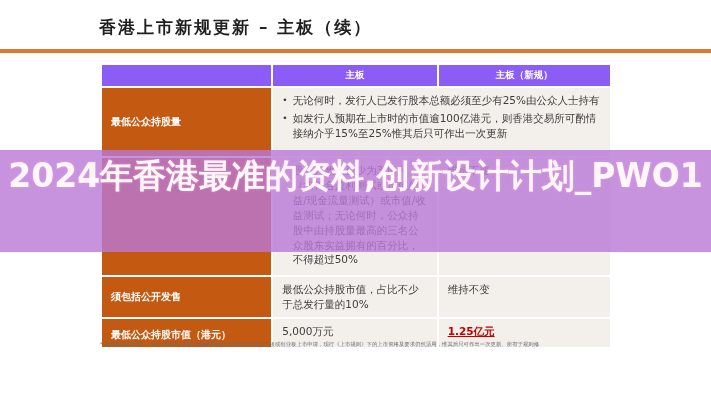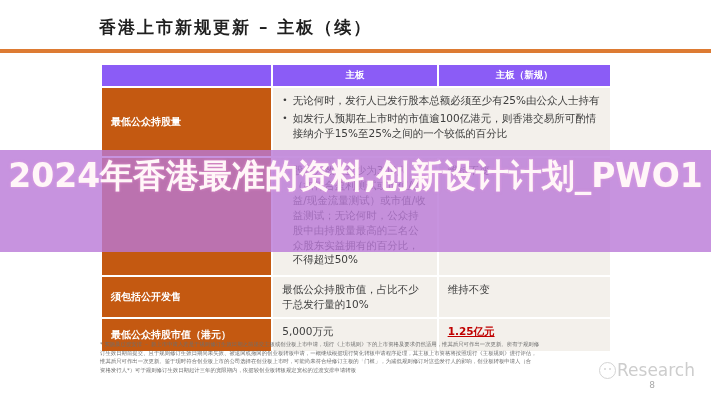--- a/index.html
+++ b/index.html
@@ -1,16 +1,16 @@
 <!DOCTYPE html>
 <html><head>
 <meta charset="utf-8">
 <style>
   html,body{margin:0;padding:0;background:#ffffff;}
-  .stage{position:relative;width:711px;height:400px;background:#ffffff;overflow:hidden;
+  .stage{position:relative;width:711px;height:347px;background:#ffffff;overflow:hidden;
          font-family:"DejaVu Sans","Liberation Sans",sans-serif;}
 
   
   .slide-title{position:absolute;left:99px;top:16px;font-size:17px;font-weight:bold;
                color:#1f1f1f;letter-spacing:2px;font-family:"DejaVu Serif","Liberation Serif",serif;}
   .title-rule{position:absolute;left:0;top:49px;width:711px;height:4px;background:#DD7B33;}
 
   
   table.rules{position:absolute;left:100px;top:63px;width:512px;border-collapse:separate;
               border-spacing:2px;table-layout:fixed;font-size:10.5px;color:#3d3d3d;}
@@ -68,21 +68,21 @@
 
     <tr class="r1">
       <td class="label">最低公众持股量</td>
       <td class="content" colspan="2">
         <div class="b">
           <span class="dot">•</span>
           <span>无论何时，发行人已发行股本总额必须至少有25%由公众人士持有</span>
         </div>
         <div class="b">
           <span class="dot">•</span>
-          <span>如发行人预期在上市时的市值逾100亿港元，则香港交易所可酌情接纳介乎15%至25%之间的一个较低的百分比</span>
+          <span>如发行人预期在上市时的市值逾100亿港元，则香港交易所可酌情接纳介乎15%至25%惟其后只可作出一次更新</span>
         </div>
       </td>
     </tr>
 
     <tr class="r2">
       <td class="label"></td>
       <td class="content">
         <div class="b">
           <span class="dot">•</span>
           <span>股东人数须至少为300人（如符合盈利测试或市值/收益/现金流量测试）或市值/收益测试；无论何时，公众持股中由持股量最高的三名公众股东实益拥有的百分比，不得超过50%</span>

